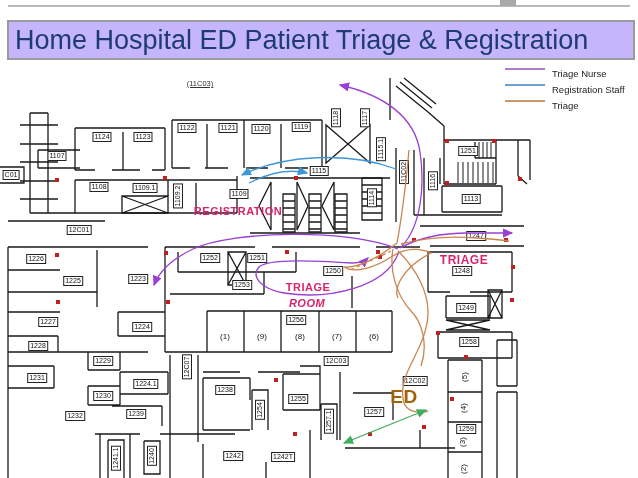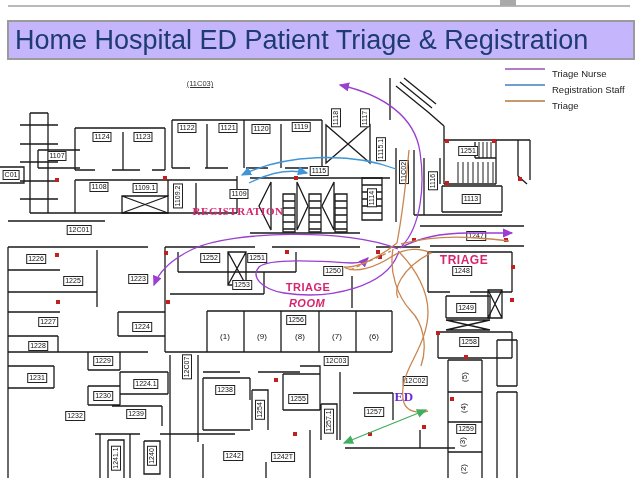--- a/index.html
+++ b/index.html
@@ -218,25 +218,25 @@
       <div class="rlabel" style="left: 415px; top: 381px;">12C02</div>
       <div class="rlabel v plain" style="left: 465px; top: 377px;">(5)</div>
       <div class="rlabel v plain" style="left: 464px; top: 408px;">(4)</div>
       <div class="rlabel" style="left: 466px; top: 429px;">1259</div>
       <div class="rlabel v plain" style="left: 463px; top: 442px;">(3)</div>
       <div class="rlabel v plain" style="left: 464px; top: 469px;">(2)</div>
       <div class="rlabel v" style="left: 116px; top: 458px;">1241.1</div>
       <div class="rlabel v" style="left: 152px; top: 456px;">1240</div>
       <div class="rlabel" style="left: 233px; top: 456px;">1242</div>
       <div class="rlabel" style="left: 283px; top: 457px;">1242T</div>
-      <div class="area" style="left: 238px; top: 211px; font-size: 11px; color: rgb(214, 36, 110); font-family: Liberation Serif, serif;">REGISTRATION</div>
+      <div class="area" style="left: 238px; top: 211px; font-size: 11px; color: rgb(214, 36, 110);">REGISTRATION</div>
       <div class="area" style="left: 308px; top: 287px; font-size: 11px; color: rgb(214, 36, 110);">TRIAGE</div>
       <div class="area" style="left: 307px; top: 303px; font-size: 11px; color: rgb(214, 36, 110); font-style: italic;">ROOM</div>
       <div class="area" style="left: 464px; top: 260px; font-size: 12px; color: rgb(214, 36, 110);">TRIAGE</div>
-      <div class="area" style="left: 404px; top: 397px; font-size: 13px; color: #6d28d9; font-family: Liberation Serif, serif;">ED</div>
+      <div class="area" style="left: 404px; top: 397px; font-size: 19px; color: #a16207;">ED</div>
     </div>
 
   <svg id="flows" width="638" height="478" viewBox="0 0 638 478">
     <defs id="flowdefs">
         <marker id="mk0" markerWidth="9" markerHeight="7" refX="7" refY="3.5" orient="auto-start-reverse">
           <path d="M0,0 L8,3.5 L0,7 Z" fill="#9a3fd2"></path>
         </marker>
         <marker id="mk1" markerWidth="9" markerHeight="7" refX="7" refY="3.5" orient="auto-start-reverse">
           <path d="M0,0 L8,3.5 L0,7 Z" fill="#9a3fd2"></path>
         </marker>

